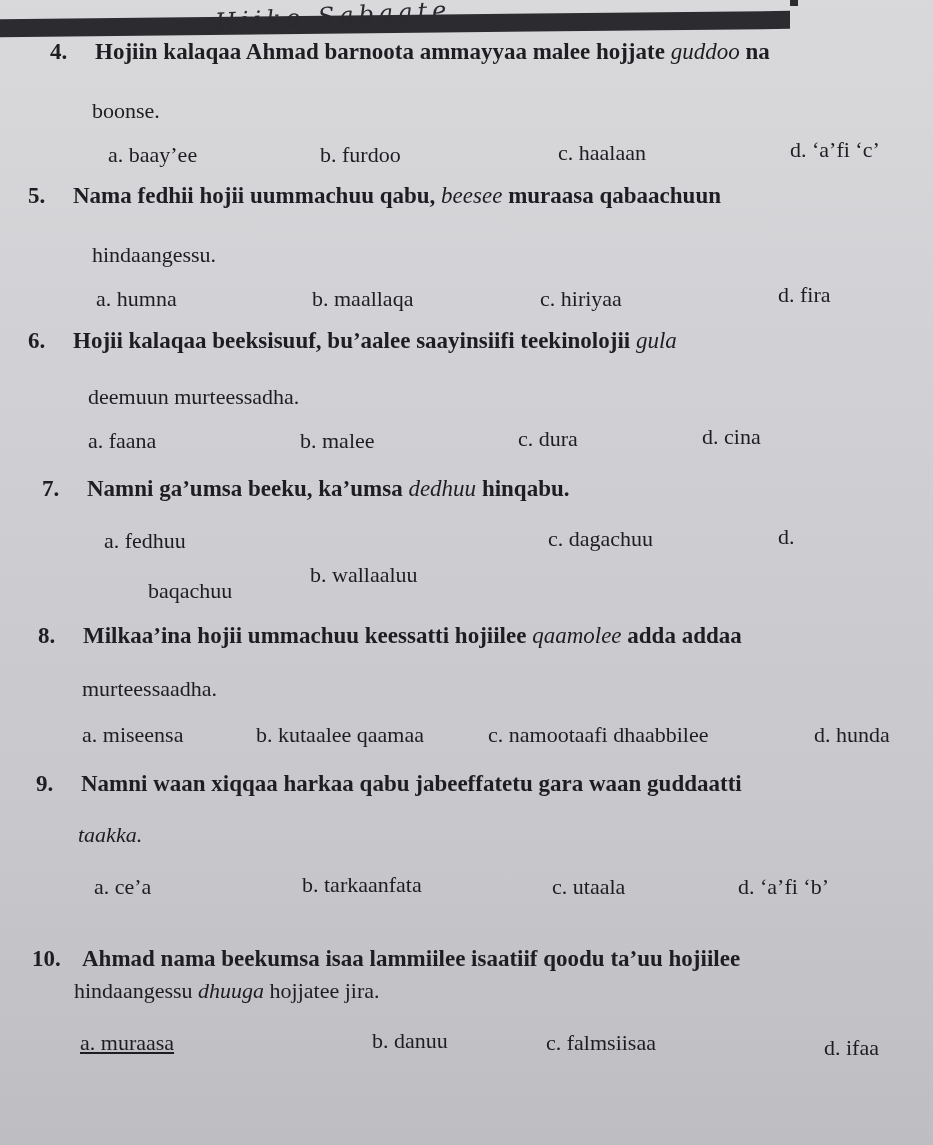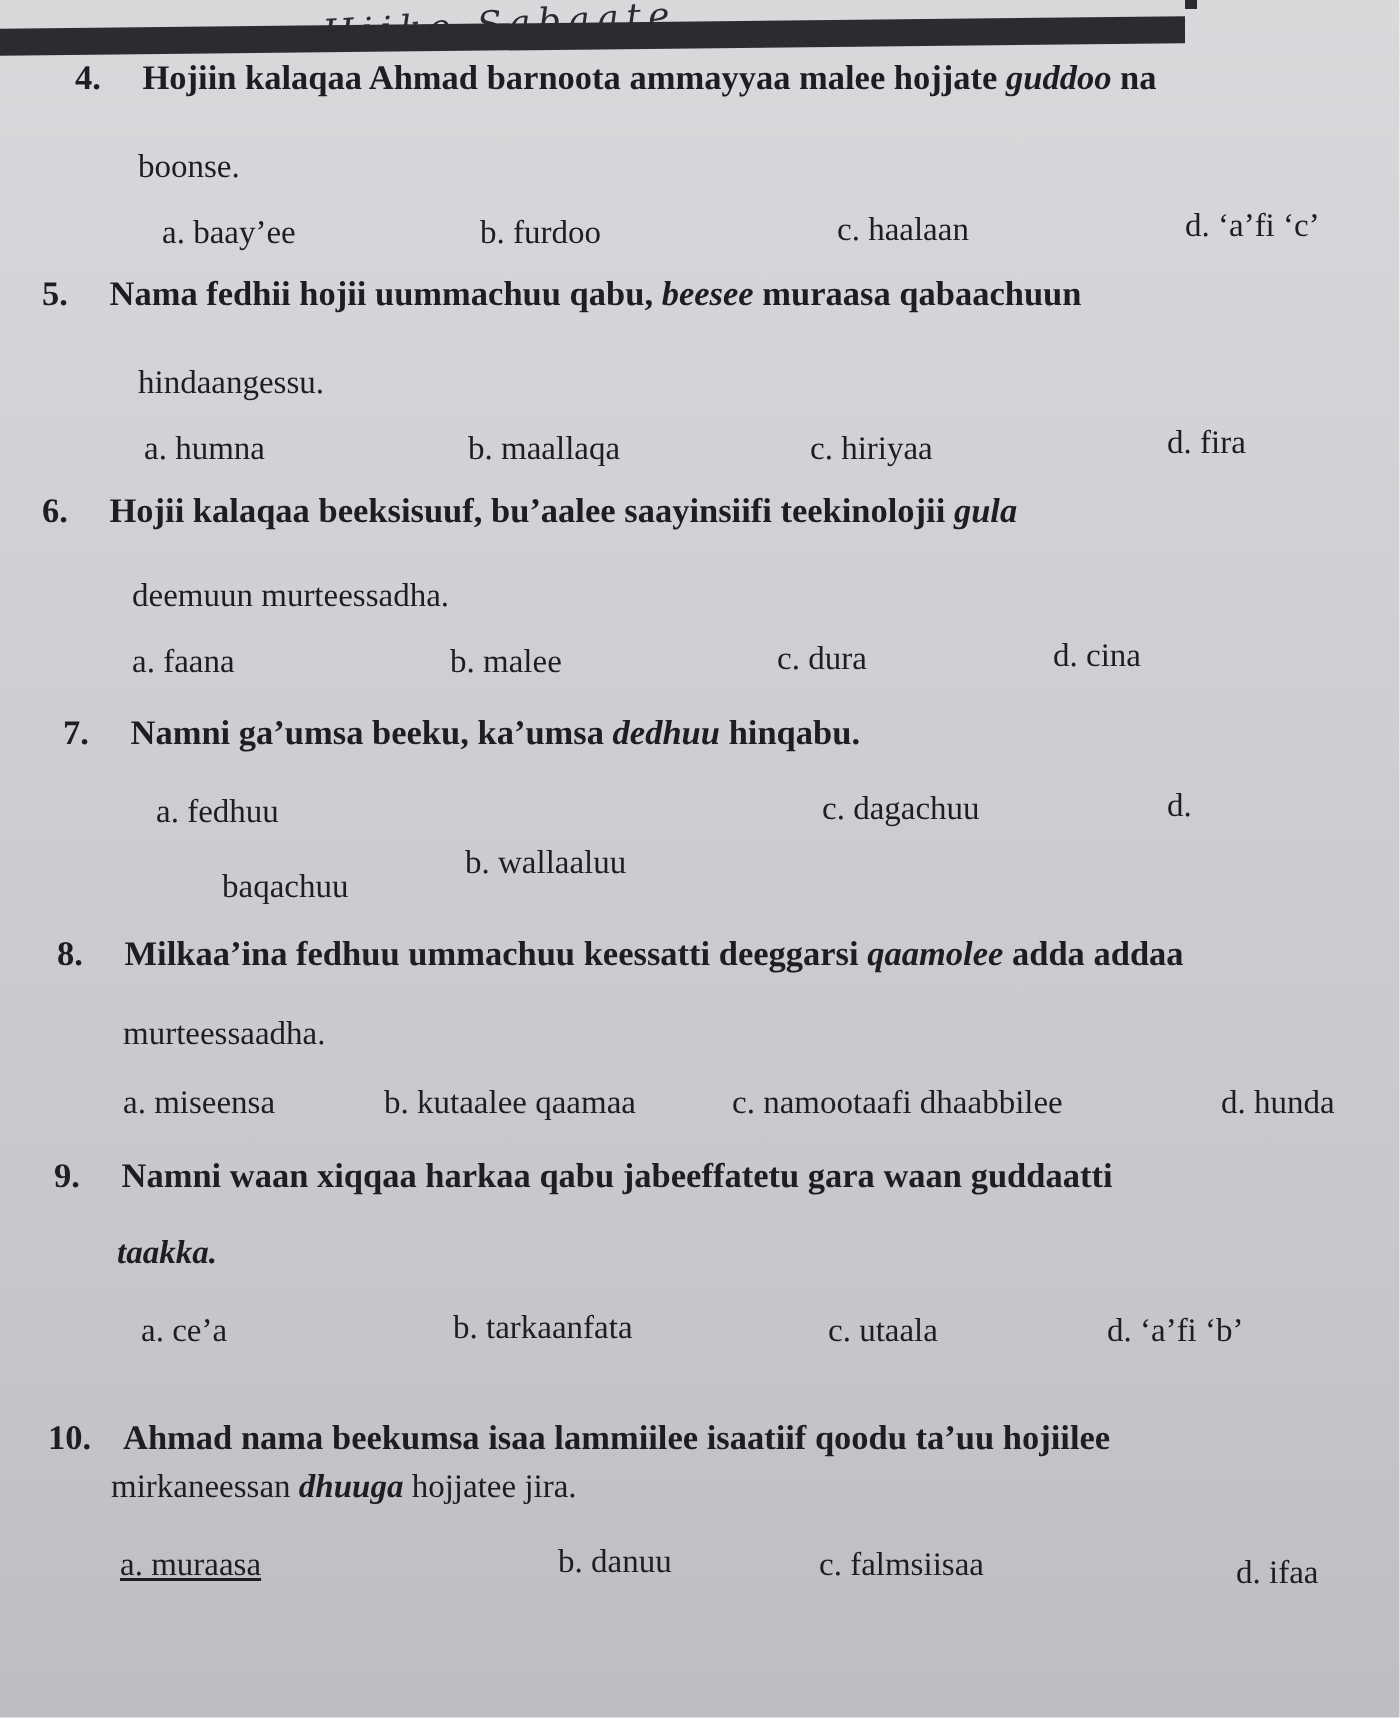--- a/index.html
+++ b/index.html
@@ -15,21 +15,21 @@
     .box-edge { position: absolute; left: 380px; top: 0; width: 410px; height: 6px; border-right: 8px solid #2c2c30; }
     .signature {
       position: absolute; left: 215px; top: 2px; font-family: "DejaVu Serif", serif;
       font-style: italic; font-size: 24px; color: #2a2a30; letter-spacing: 5px; transform: rotate(-3deg);
     }
     .q { position: absolute; font-size: 23px; line-height: 28px; white-space: nowrap; }
     .num { display: inline-block; width: 45px; font-weight: bold; }
     .stem { font-weight: bold; }
     .cont { position: absolute; font-size: 22px; }
     .opt { position: absolute; font-size: 22px; white-space: nowrap; }
-    i { font-style: italic; font-weight: bold; }
+    i { font-style: italic; font-weight: normal; }
   </style>
 </head>
 <body>
 
 <div class="top-strip">
   <div class="box-edge"></div>
   <div class="bar"></div>
   <div class="signature">Hiiko Sabaate</div>
 </div>
 
@@ -63,37 +63,37 @@
 <div class="q" style="left:42px; top:475px;">
   <span class="num">7.</span><span class="stem"><span>Namni ga’umsa beeku, ka’umsa </span><i>dedhuu</i><span> hinqabu.</span></span>
 </div>
 <div class="opt" style="left:104px; top:528px;">a.  fedhuu</div>
 <div class="opt" style="left:310px; top:528px;margin-top:34px;">b. wallaaluu</div>
 <div class="opt" style="left:548px; top:526px;">c. dagachuu</div>
 <div class="opt" style="left:778px; top:524px;">d.</div>
 <div class="opt" style="left:148px; top:578px;">baqachuu</div>
 
 <div class="q" style="left:38px; top:622px;">
-  <span class="num">8.</span><span class="stem"><span>Milkaa’ina fedhuu ummachuu keessatti deeggarsi </span><i>qaamolee</i><span> adda addaa</span></span>
+  <span class="num">8.</span><span class="stem"><span>Milkaa’ina hojii ummachuu keessatti hojiilee </span><i>qaamolee</i><span> adda addaa</span></span>
 </div>
 <div class="cont" style="left:82px; top:676px;text-align:center;">murteessaadha.</div>
 <div class="opt" style="left:82px; top:722px;">a. miseensa</div>
 <div class="opt" style="left:256px; top:722px;">b. kutaalee qaamaa</div>
 <div class="opt" style="left:488px; top:722px;">c. namootaafi dhaabbilee</div>
 <div class="opt" style="left:814px; top:722px;">d. hunda</div>
 
 <div class="q" style="left:36px; top:770px;">
   <span class="num">9.</span><span class="stem"><span>Namni waan xiqqaa harkaa qabu jabeeffatetu gara waan guddaatti</span></span>
 </div>
 <div class="cont" style="left:78px; top:822px;"><i>taakka.</i></div>
 <div class="opt" style="left:94px; top:874px;">a.  ce’a</div>
 <div class="opt" style="left:302px; top:872px;">b. tarkaanfata</div>
 <div class="opt" style="left:552px; top:874px;">c. utaala</div>
 <div class="opt" style="left:738px; top:874px;">d. ‘a’fi ‘b’</div>
 
 <div class="q" style="left:32px; top:925px;">
   <span class="num" style="width:50px;margin-top:20px;">10.</span><span class="stem"><span>Ahmad nama beekumsa isaa lammiilee isaatiif qoodu ta’uu hojiilee</span></span>
 </div>
-<div class="cont" style="left:74px; top:978px;"><span>mirkaneessan </span><i>dhuuga</i><span> hojjatee jira.</span></div>
+<div class="cont" style="left:74px; top:978px;"><span>hindaangessu </span><i>dhuuga</i><span> hojjatee jira.</span></div>
 <div class="opt" style="left:80px; top:1030px;text-decoration:underline;">a. muraasa</div>
 <div class="opt" style="left:372px; top:1028px;">b. danuu</div>
 <div class="opt" style="left:546px; top:1030px;">c. falmsiisaa</div>
 <div class="opt" style="left:824px; top:1035px;">d. ifaa</div>
 
 </body></html>

